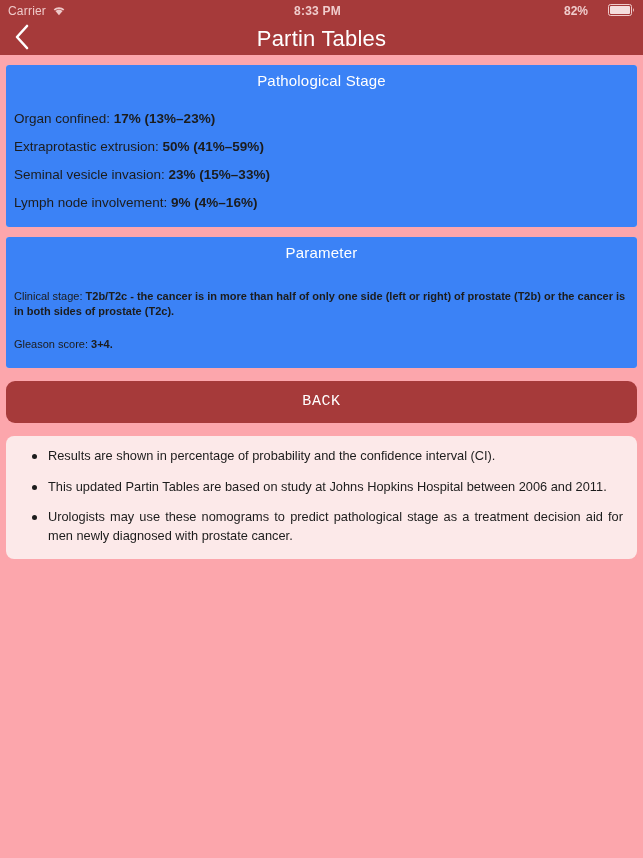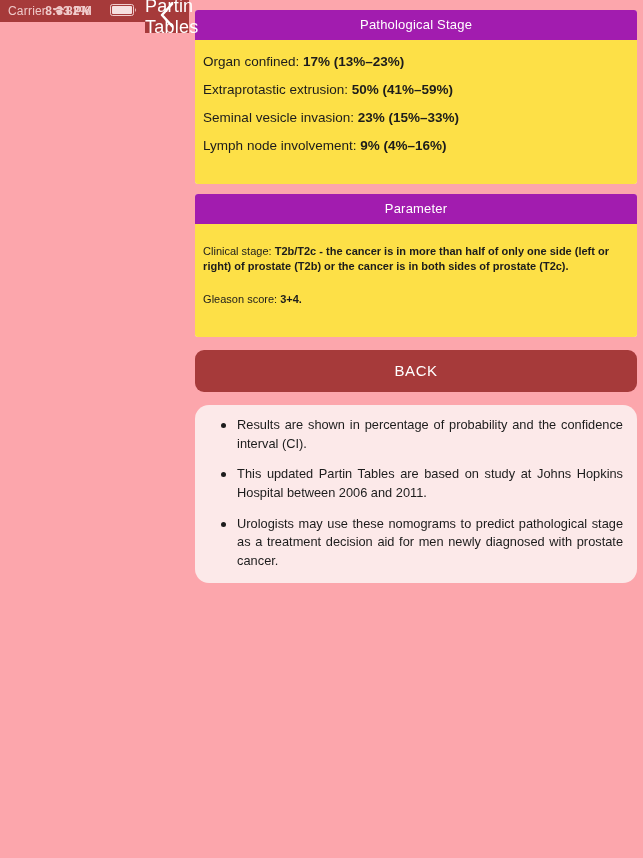--- a/index.html
+++ b/index.html
@@ -14,21 +14,21 @@
     background: #fca6ac;
     overflow: hidden;
   }
 
   .phone {
     width: 643px;
     height: 858px;
     position: relative;
     background: #fca6ac;
     display: flex;
-    flex-direction: row;
+    flex-direction: column;
   }
 
   
   .status-bar {
     height: 22px;
     background: #a63a3a;
     display: flex;
     align-items: center;
     padding: 0 8px;
     flex: none;
@@ -87,50 +87,50 @@
     justify-content: center;
     position: relative;
     z-index: 2;
   }
   .chevron-left { display: block; }
   .nav-title {
     position: absolute;
     left: 0; right: 0;
     text-align: center;
     color: #ffffff;
-    font-size: 18px;
+    font-size: 22px;
     letter-spacing: .2px;
   }
 
   
   .content {
     flex: 1 1 auto;
     background: #fca6ac;
     padding: 0 6px;
     overflow: hidden;
   }
 
   
   .card {
     margin-top: 10px;
     border-radius: 3px;
     overflow: hidden;
     background: #fce9e9;
   }
   .card-header {
-    background: #a21caf;
+    background: #3b82f6;
     color: #ffffff;
     text-align: center;
-    font-size: 13px;
+    font-size: 15px;
     padding: 7px 10px 8px;
     letter-spacing: .2px;
   }
   .card-body {
-    background: #fde047;
-    padding: 9px 8px 23px;
+    background: #3b82f6;
+    padding: 9px 8px 9px;
   }
 
   .row {
     font-size: 13.5px;
     color: #1c1c1c;
     line-height: 1.25;
     padding: 5px 0 6px;
   }
   .row b { font-weight: bold; }
 
@@ -149,30 +149,30 @@
     background: #a63a3a;
     border-radius: 9px;
     color: #ffffff;
     text-align: center;
     font-size: 15px;
     letter-spacing: .6px;
     padding: 12px 10px 13px;
     border: none;
     width: 100%;
     display: block;
-    font-family: Liberation Sans, sans-serif;
+    font-family: Liberation Mono, monospace;
     cursor: pointer;
   }
 
   
   .notes-card {
     margin-top: 13px;
     background: #fce9e9;
     padding: 11px 14px 13px 6px;
-    border-radius: 14px;
+    border-radius: 8px;
   }
   .notes-list {
     list-style: none;
   }
   .note-item {
     position: relative;
     padding-left: 36px;
     font-size: 12.8px;
     color: #1c1c1c;
     line-height: 1.45;

